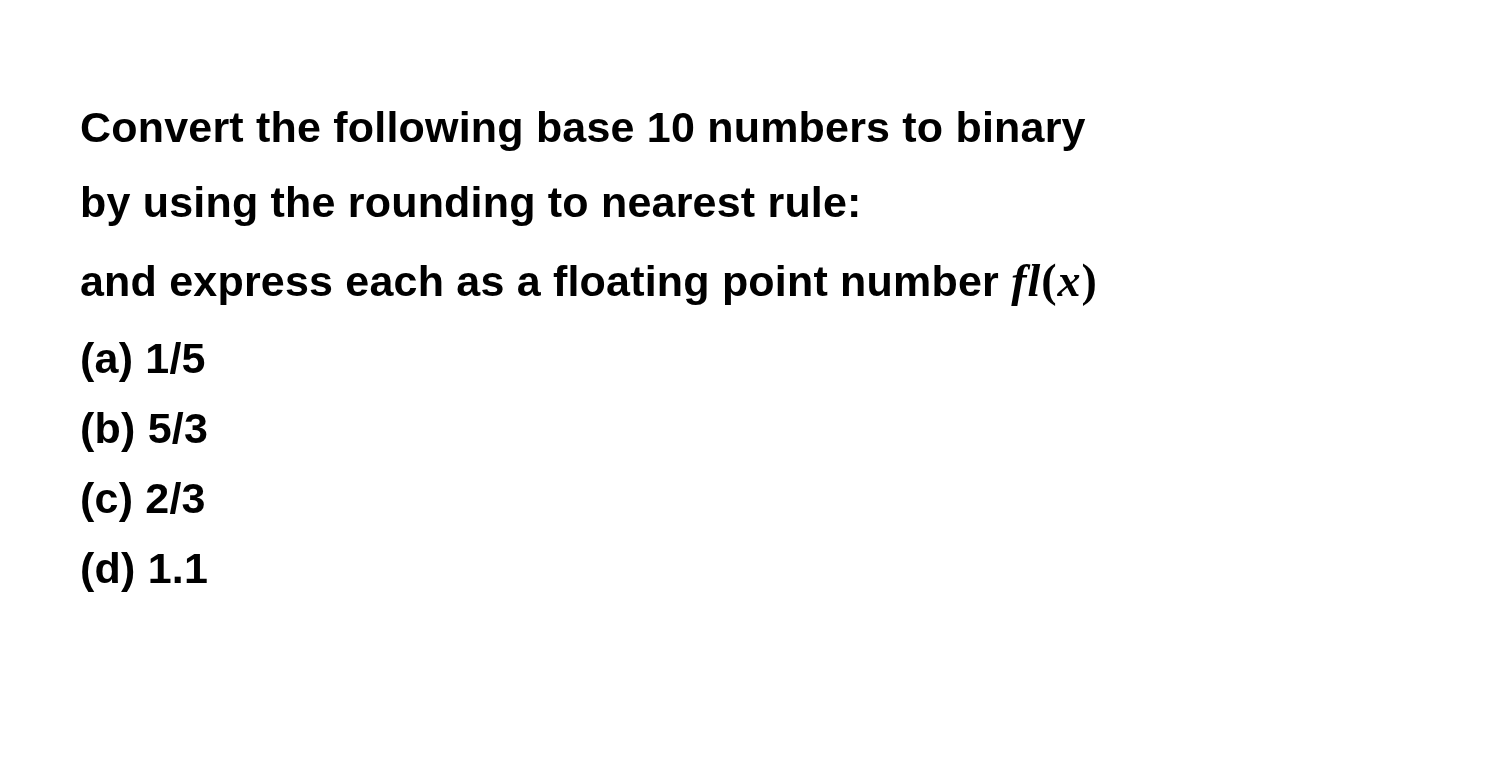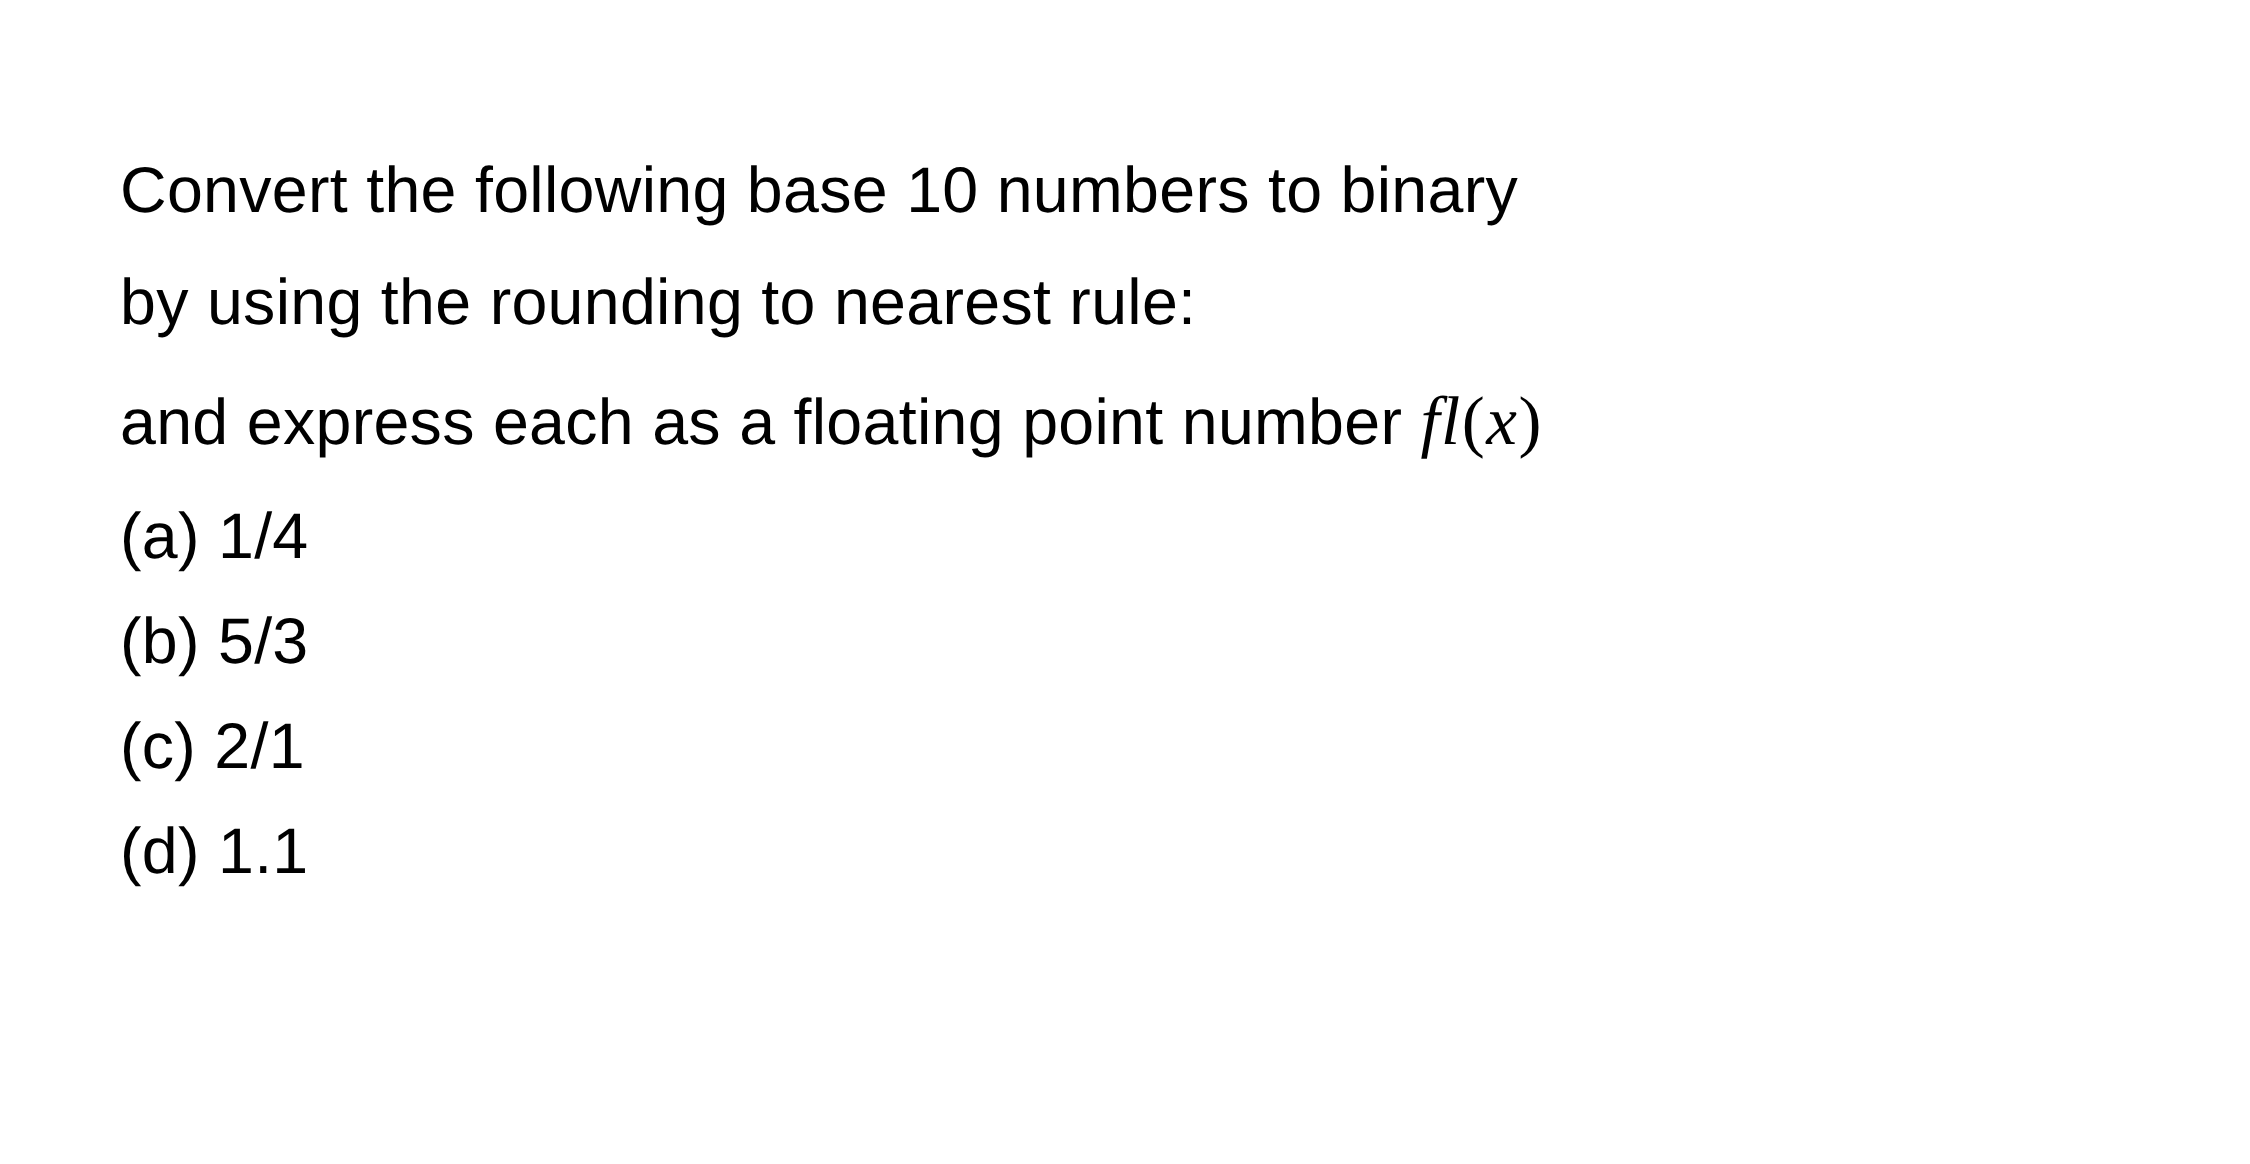--- a/index.html
+++ b/index.html
@@ -1,18 +1,19 @@
 <!DOCTYPE html>
 <html><head>
   <meta charset="utf-8">
   <style>
     * {
       margin: 0;
       padding: 0;
       box-sizing: border-box;
+      font-weight: bold;
     }
     body {
       width: 1500px;
       height: 776px;
       background: #ffffff;
       font-family: -apple-system, BlinkMacSystemFont, "Segoe UI", Helvetica, Arial, sans-serif;
       padding: 90px 80px 0 80px;
     }
     .content {
       font-size: 43px;
@@ -46,28 +47,28 @@
   <div class="intro">
     <div>Convert the following base 10 numbers to binary</div>
     <div>by using the rounding to nearest rule:</div>
     <div>
       <span>and express each as a floating point number  </span><span class="math"><span>fl</span><span class="paren">(</span><span>x</span><span class="paren">)</span></span>
     </div>
   </div>
   <div class="options">
     <div class="option">
       <span>(a)</span>
-      <span>1/4</span>
+      <span>1/5</span>
     </div>
     <div class="option">
       <span>(b)</span>
       <span>5/3</span>
     </div>
     <div class="option">
       <span>(c)</span>
-      <span>2/1</span>
+      <span>2/3</span>
     </div>
     <div class="option">
       <span>(d)</span>
       <span>1.1</span>
     </div>
   </div>
 </div>
 
 </body></html>

